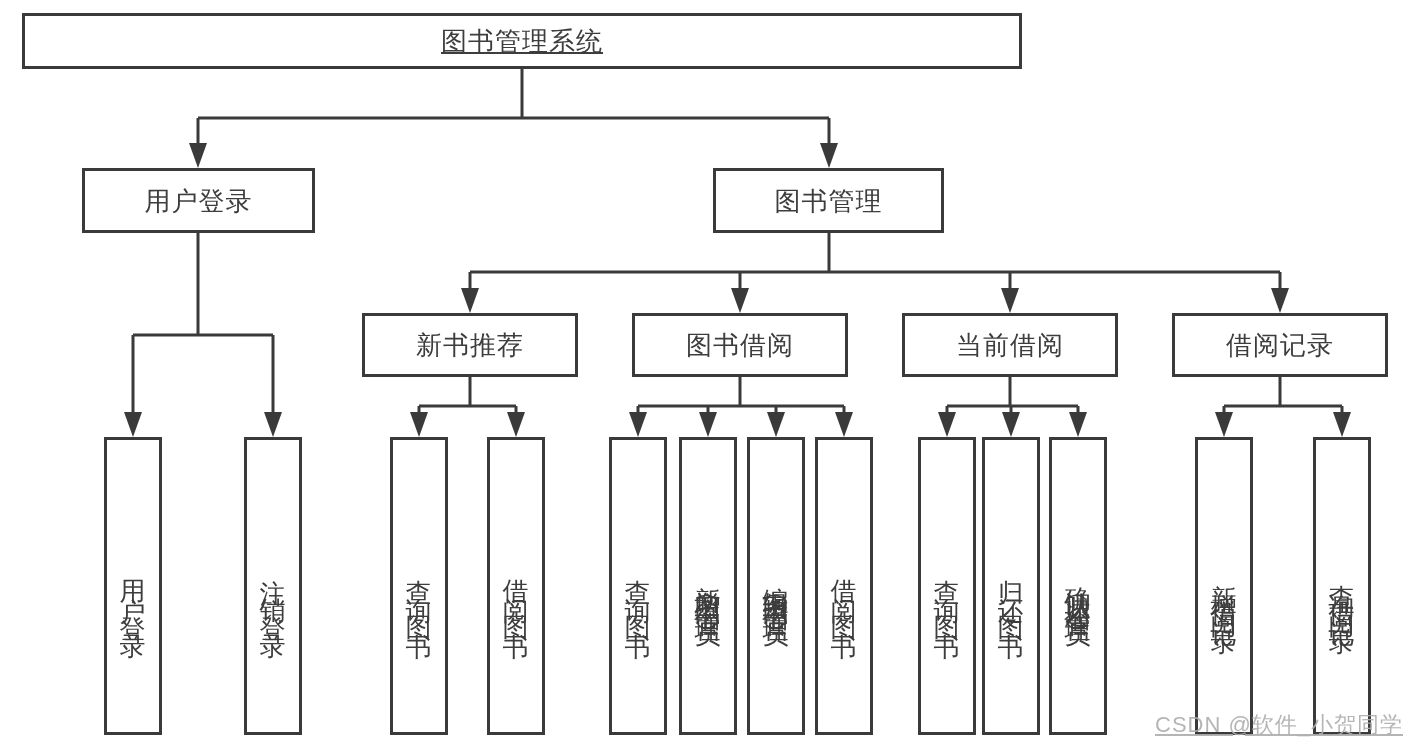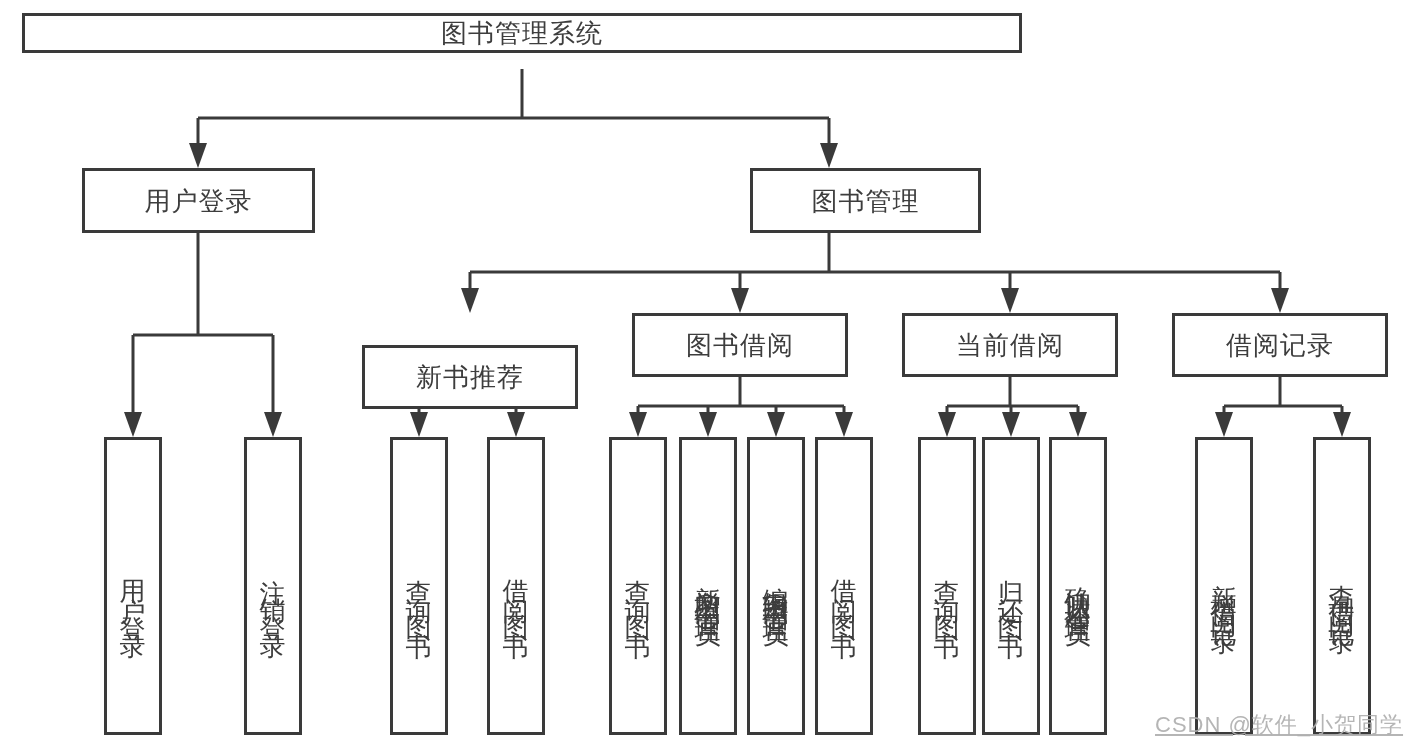--- a/index.html
+++ b/index.html
@@ -87,32 +87,32 @@
       <polygon points="767,412 785,412 776,437"></polygon>
       <polygon points="835,412 853,412 844,437"></polygon>
       <polygon points="938,412 956,412 947,437"></polygon>
       <polygon points="1002,412 1020,412 1011,437"></polygon>
       <polygon points="1069,412 1087,412 1078,437"></polygon>
       <polygon points="1215,412 1233,412 1224,437"></polygon>
       <polygon points="1333,412 1351,412 1342,437"></polygon>
     </g>
   </svg>
 
-  <div class="node" style="left:22px;top:13px;width:1000px;height:40px;">
+  <div class="node" style="left:22px;top:13px;width:1000px;height:56px;text-decoration:underline;">
     <span class="h-label">图书管理系统</span>
   </div>
 
   <div class="node" style="left:82px;top:168px;width:233px;height:65px;">
     <span class="h-label">用户登录</span>
   </div>
-  <div class="node" style="left:713px;top:168px;width:231px;height:65px;margin-left:37px;">
+  <div class="node" style="left:713px;top:168px;width:231px;height:65px;">
     <span class="h-label">图书管理</span>
   </div>
 
-  <div class="node" style="left:362px;top:313px;width:216px;height:64px;margin-top:32px;">
+  <div class="node" style="left:362px;top:313px;width:216px;height:64px;">
     <span class="h-label">新书推荐</span>
   </div>
   <div class="node" style="left:632px;top:313px;width:216px;height:64px;">
     <span class="h-label">图书借阅</span>
   </div>
   <div class="node" style="left:902px;top:313px;width:216px;height:64px;">
     <span class="h-label">当前借阅</span>
   </div>
   <div class="node" style="left:1172px;top:313px;width:216px;height:64px;">
     <span class="h-label">借阅记录</span>

